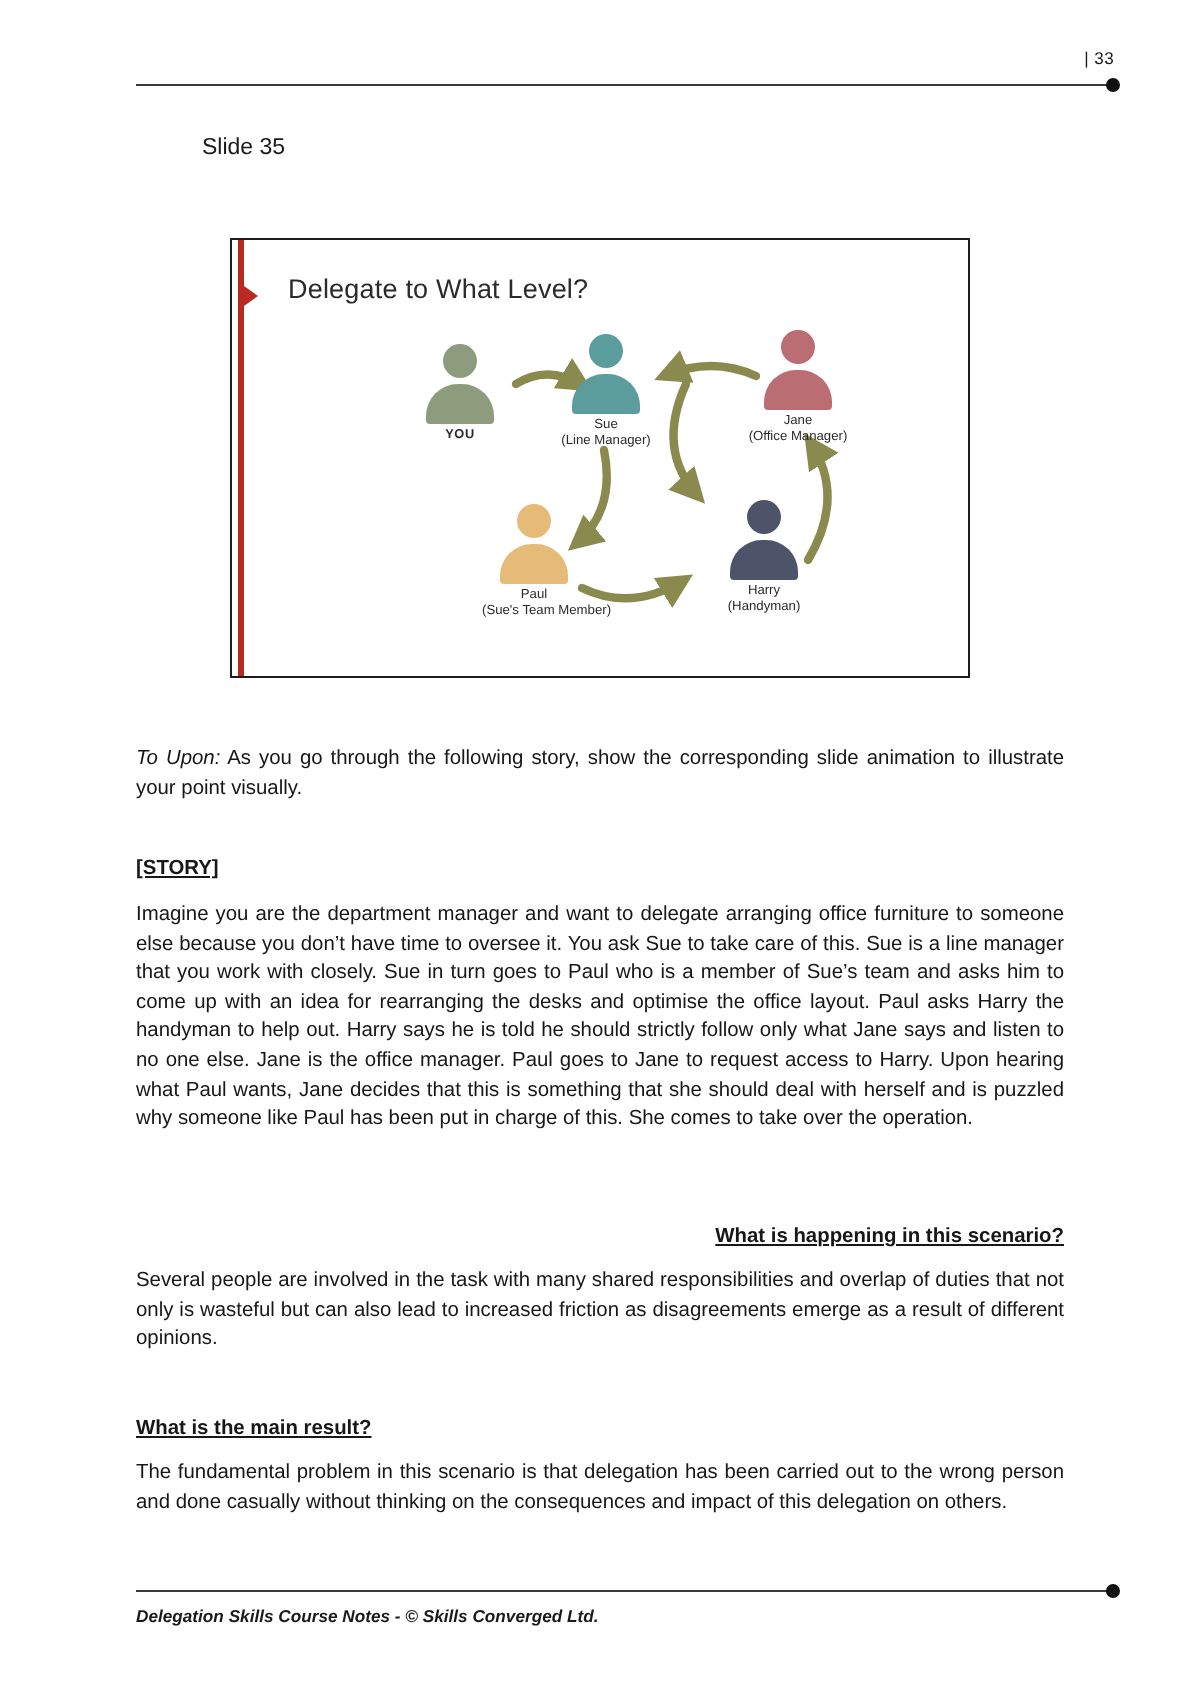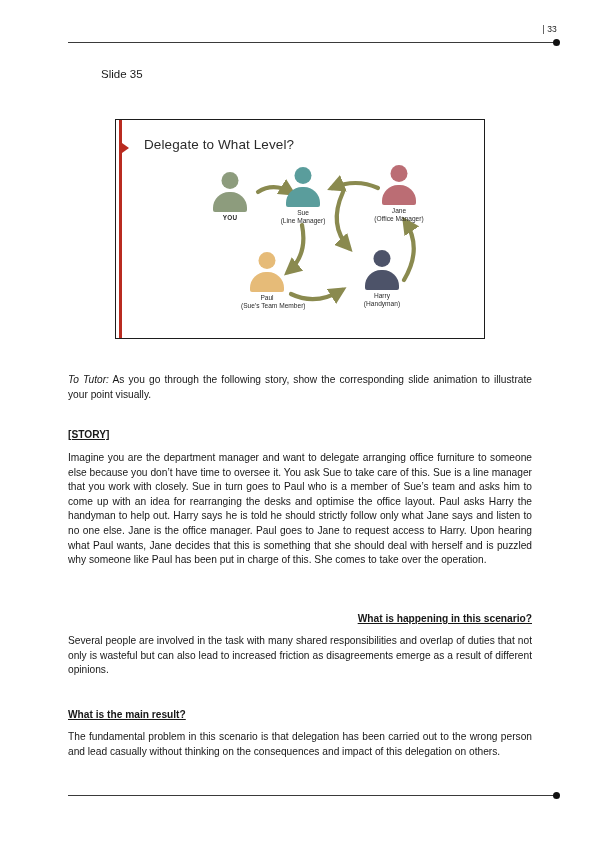--- a/index.html
+++ b/index.html
@@ -286,31 +286,32 @@
         <div class="fig-body" style="background:#4d5369"></div>
       </div>
       <div class="fig-label">Harry</div>
       <div class="fig-sub">(Handyman)</div>
     </div>
 
   </div>
 </div>
 
 <div class="body-text" style="top:373px;">
-  <span class="italic">To Tutor:</span><span> As you go through the following story, show the corresponding slide animation to illustrate your point visually.</span>
+  <span class="italic">To Upon:</span><span> As you go through the following story, show the corresponding slide animation to illustrate your point visually.</span>
 </div>
 
 <div class="body-text head" style="top:428px;">[STORY]</div>
 
 <div class="body-text" style="top:451px;">Imagine you are the department manager and want to delegate arranging office furniture to someone else because you don’t have time to oversee it. You ask Sue to take care of this. Sue is a line manager that you work with closely. Sue in turn goes to Paul who is a member of Sue’s team and asks him to come up with an idea for rearranging the desks and optimise the office layout. Paul asks Harry the handyman to help out. Harry says he is told he should strictly follow only what Jane says and listen to no one else. Jane is the office manager. Paul goes to Jane to request access to Harry. Upon hearing what Paul wants, Jane decides that this is something that she should deal with herself and is puzzled why someone like Paul has been put in charge of this. She comes to take over the operation.</div>
 
 <div class="body-text head" style="top:612px;text-align:right;">What is happening in this scenario?</div>
 
 <div class="body-text" style="top:634px;">Several people are involved in the task with many shared responsibilities and overlap of duties that not only is wasteful but can also lead to increased friction as disagreements emerge as a result of different opinions.</div>
 
 <div class="body-text head" style="top:708px;">What is the main result?</div>
 
-<div class="body-text" style="top:730px;">The fundamental problem in this scenario is that delegation has been carried out to the wrong person and lead casually without thinking on the consequences and impact of this delegation on others.</div>
+<div class="body-text" style="top:730px;">The fundamental problem in this scenario is that delegation has been carried out to the wrong person and done casually without thinking on the consequences and impact of this delegation on others.</div>
 
 <div class="page-footer">
   <div class="ftr-rule"></div>
   <div class="ftr-dot"></div>
+  <div class="ftr-text">Delegation Skills Course Notes - © Skills Converged Ltd.</div>
 </div>
 
 </body></html>

